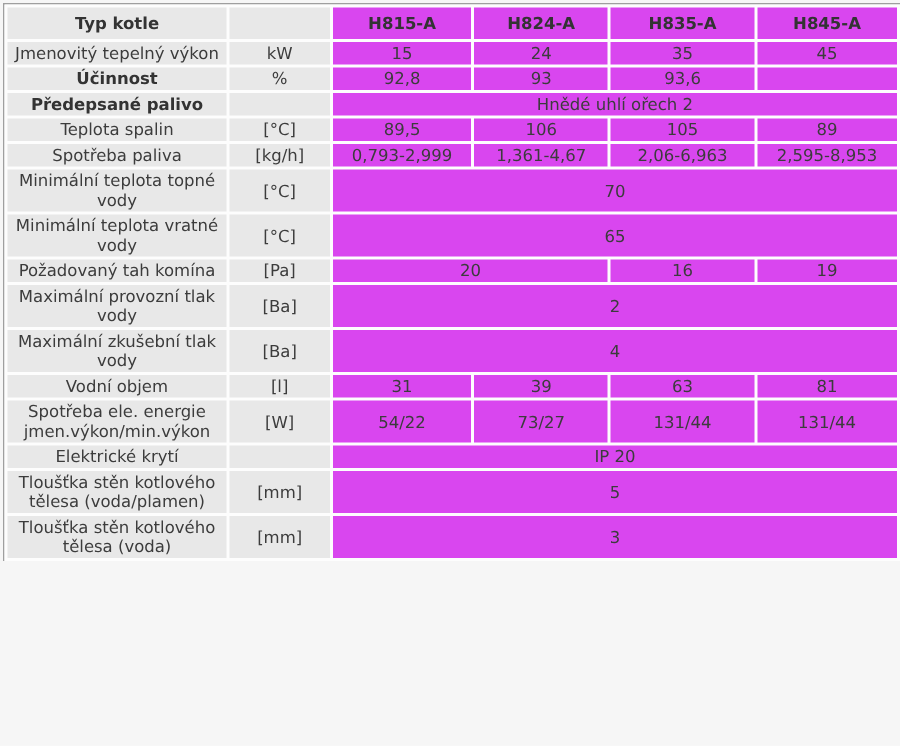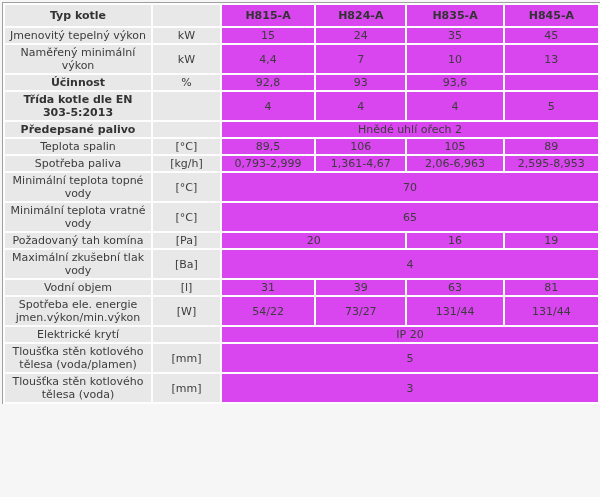--- a/index.html
+++ b/index.html
@@ -68,42 +68,26 @@
         </tr>
         <tr>
           <td class="lbl">Jmenovitý tepelný výkon</td>
           <td class="unit">kW</td>
           <td class="data">15</td>
           <td class="data">24</td>
           <td class="data">35</td>
           <td class="data">45</td>
         </tr>
         <tr>
-          <td class="lbl">Naměřený minimální výkon</td>
-          <td class="unit">kW</td>
-          <td class="data">4,4</td>
-          <td class="data">7</td>
-          <td class="data">10</td>
-          <td class="data">13</td>
-        </tr>
-        <tr>
           <td class="lbl b">Účinnost</td>
           <td class="unit">%</td>
           <td class="data">92,8</td>
           <td class="data">93</td>
           <td class="data">93,6</td>
           <td class="data"></td>
-        </tr>
-        <tr>
-          <td class="lbl b">Třída kotle dle EN 303-5:2013</td>
-          <td class="unit"></td>
-          <td class="data">4</td>
-          <td class="data">4</td>
-          <td class="data">4</td>
-          <td class="data">5</td>
         </tr>
         <tr>
           <td class="lbl b">Předepsané palivo</td>
           <td class="unit"></td>
           <td class="data" colspan="4">Hnědé uhlí ořech 2</td>
         </tr>
         <tr>
           <td class="lbl">Teplota spalin</td>
           <td class="unit">[°C]</td>
           <td class="data">89,5</td>
@@ -128,20 +112,25 @@
           <td class="lbl">Minimální teplota vratné vody</td>
           <td class="unit">[°C]</td>
           <td class="data" colspan="4">65</td>
         </tr>
         <tr>
           <td class="lbl">Požadovaný tah komína</td>
           <td class="unit">[Pa]</td>
           <td class="data" colspan="2">20</td>
           <td class="data">16</td>
           <td class="data">19</td>
+        </tr>
+        <tr>
+          <td class="lbl">Maximální provozní tlak vody</td>
+          <td class="unit">[Ba]</td>
+          <td class="data" colspan="4">2</td>
         </tr>
         <tr>
           <td class="lbl">Maximální zkušební tlak vody</td>
           <td class="unit">[Ba]</td>
           <td class="data" colspan="4">4</td>
         </tr>
         <tr>
           <td class="lbl">Vodní objem</td>
           <td class="unit">[l]</td>
           <td class="data">31</td>

